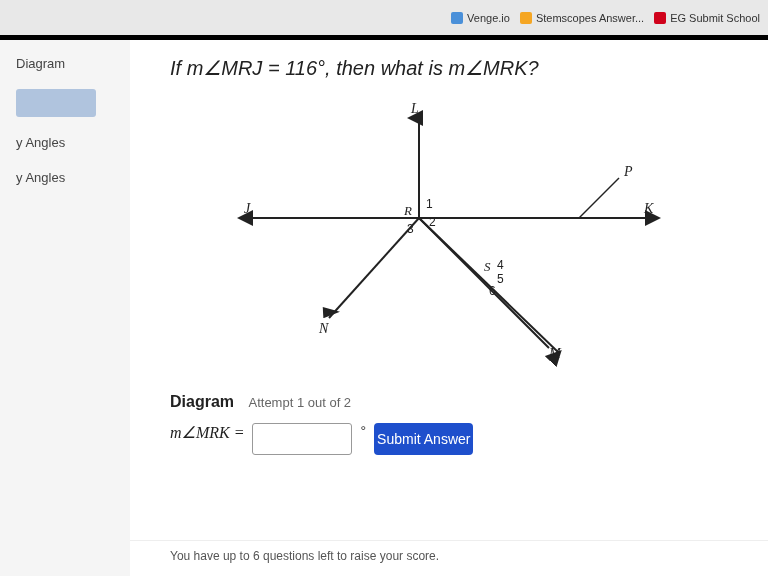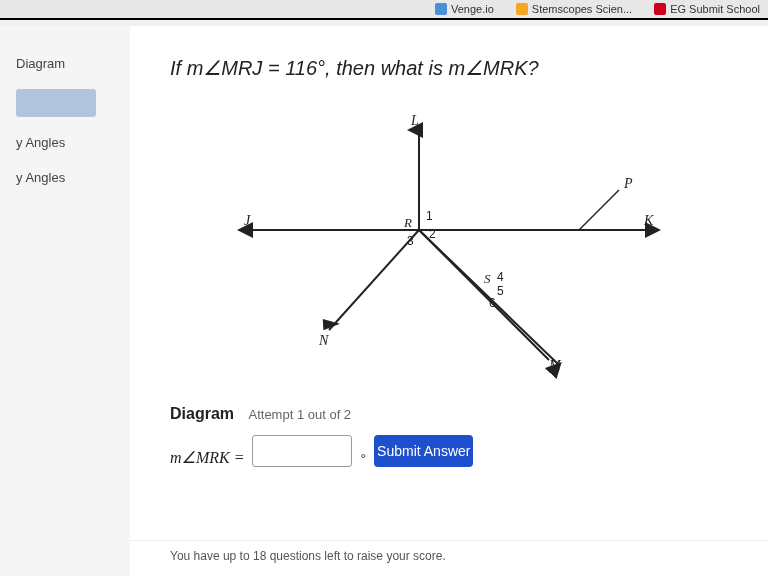--- a/index.html
+++ b/index.html
@@ -11,29 +11,29 @@
       overflow: hidden;
       display: flex;
     }
 
     
     .browser-bar {
       position: absolute;
       top: 0;
       left: 0;
       width: 768px;
-      height: 20px;
+      height: 40px;
       background: #e8e8e8;
       display: flex;
       align-items: center;
       justify-content: flex-end;
       padding-right: 8px;
-      border-bottom: 2px solid #000000;
+      border-bottom: 5px solid #000000;
       font-size: 11px;
-      gap: 22px;
+      gap: 10px;
       z-index: 10;
     }
 
     .browser-tab {
       display: flex;
       align-items: center;
       gap: 4px;
       color: #333;
     }
 
@@ -83,21 +83,21 @@
       width: 638px;
       height: 550px;
       background: white;
       padding: 30px 40px 20px 40px;
       overflow: hidden;
     }
 
     .question-text {
       font-size: 20px;
       color: #222;
-      margin-bottom: 20px;
+      margin-bottom: 8px;
       font-style: italic;
     }
 
     
     .diagram-container {
       position: relative;
       width: 520px;
       height: 280px;
       margin: 0 auto;
     }
@@ -122,21 +122,21 @@
 
     .attempt-text {
       font-size: 13px;
       color: #666;
       margin-left: 10px;
     }
 
     .answer-row {
       margin-top: 12px;
       display: flex;
-      align-items: flex-end;
+      align-items: flex-start;
       gap: 8px;
     }
 
     .angle-label {
       font-size: 16px;
       font-family: 'Times New Roman', serif;
       font-style: italic;
       color: #222;
     }
 
@@ -181,21 +181,21 @@
 </head>
 <body>
 
 <div class="browser-bar">
   <div class="browser-tab">
     <span class="tab-favicon favicon-blue"></span>
     <span>Venge.io</span>
   </div>
   <div class="browser-tab">
     <span class="tab-favicon favicon-orange"></span>
-    <span>Stemscopes Scien...</span>
+    <span>Stemscopes Answer...</span>
   </div>
   <div class="browser-tab">
     <span class="tab-favicon favicon-red"></span>
     <span>EG Submit School</span>
   </div>
 </div>
 
 <div class="sidebar">
   <div class="sidebar-item">Diagram</div>
   <div class="sidebar-input"></div>
@@ -275,14 +275,14 @@
     <div class="answer-row">
       <span class="angle-label">m∠<i>MRK</i> =</span>
       <input class="answer-input" type="text" value="" style="">
       <span class="degree-symbol">°</span>
       <button class="submit-btn">Submit Answer</button>
     </div>
   </div>
 </div>
 
 <div class="bottom-hint">
-  <span>You have up to 18 questions left to raise your score.</span>
+  <span>You have up to 6 questions left to raise your score.</span>
 </div>
 
 </body></html>

